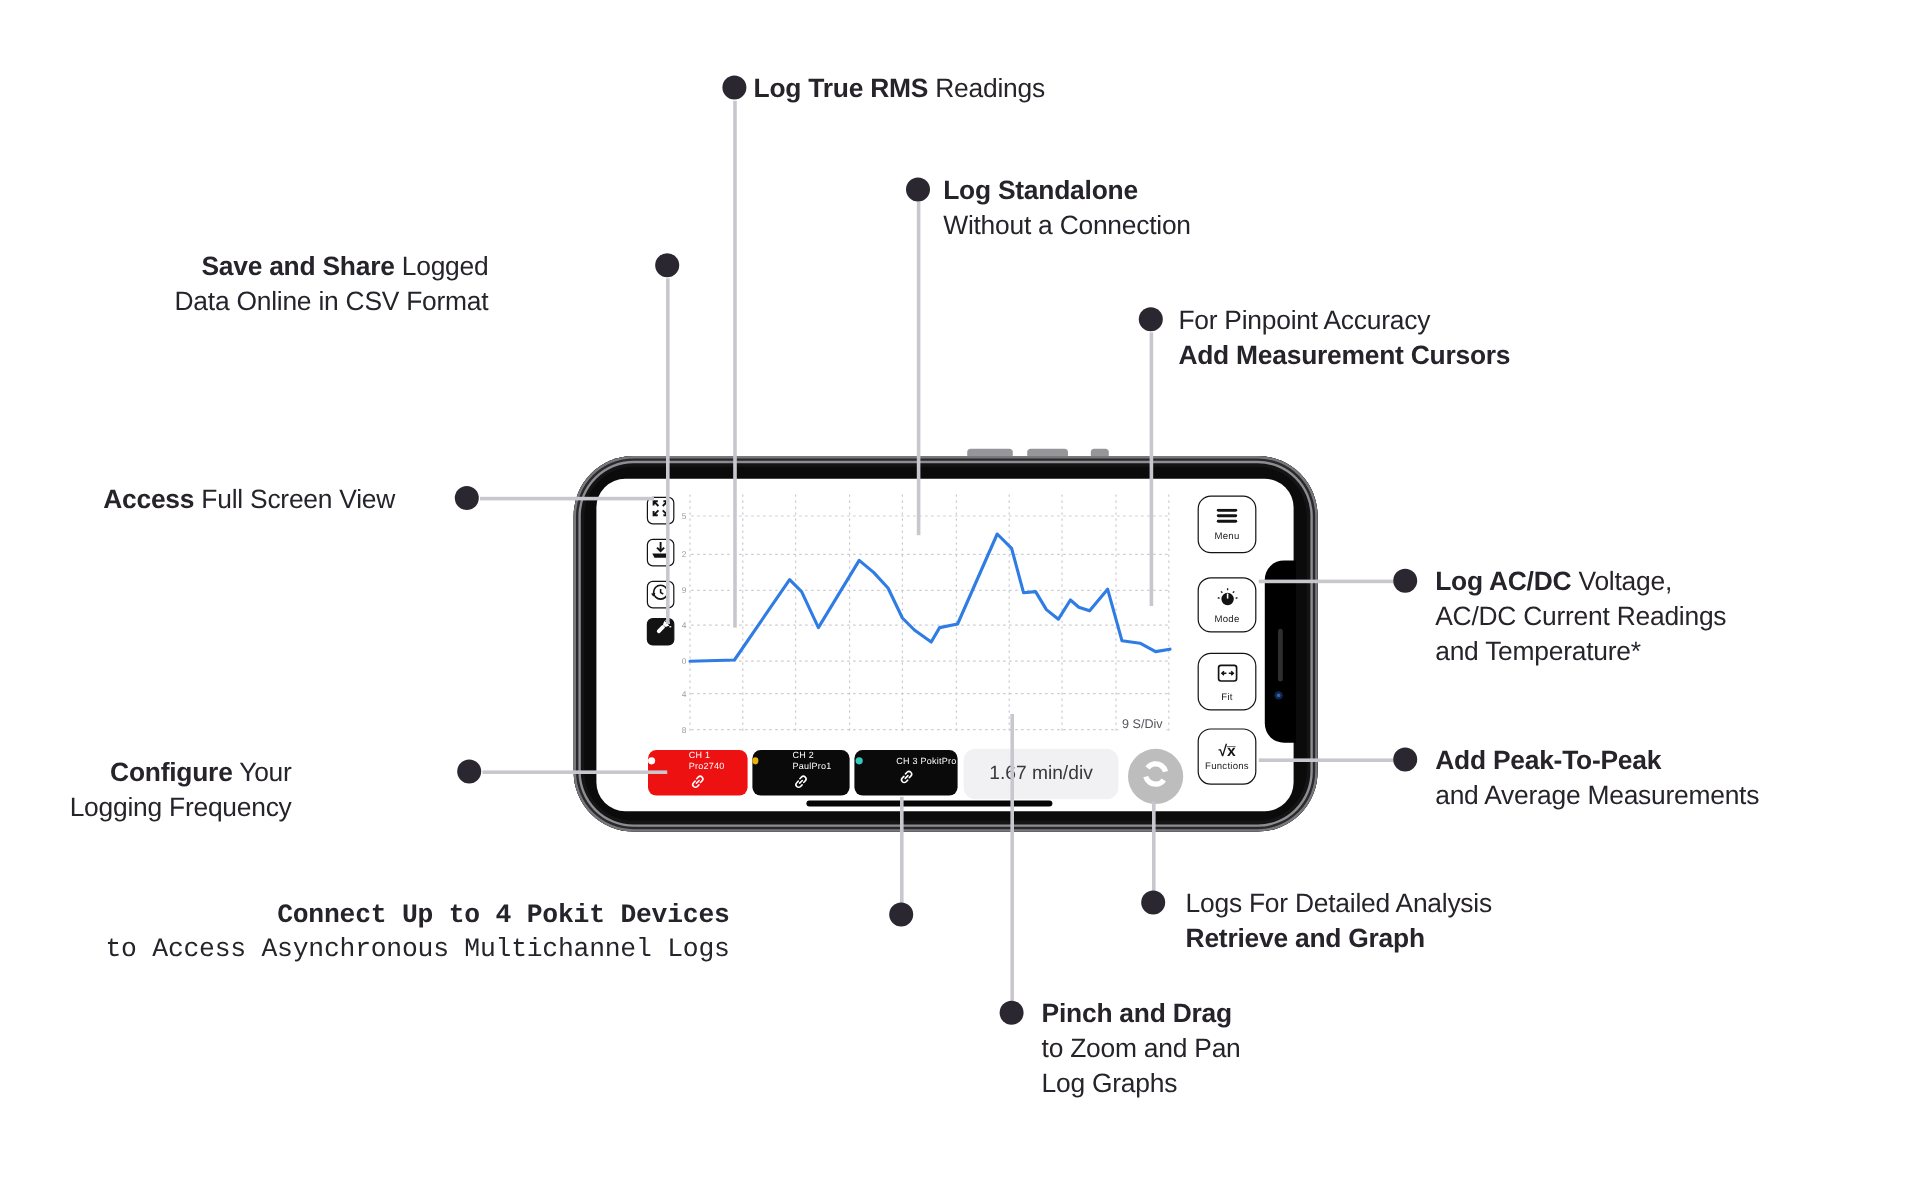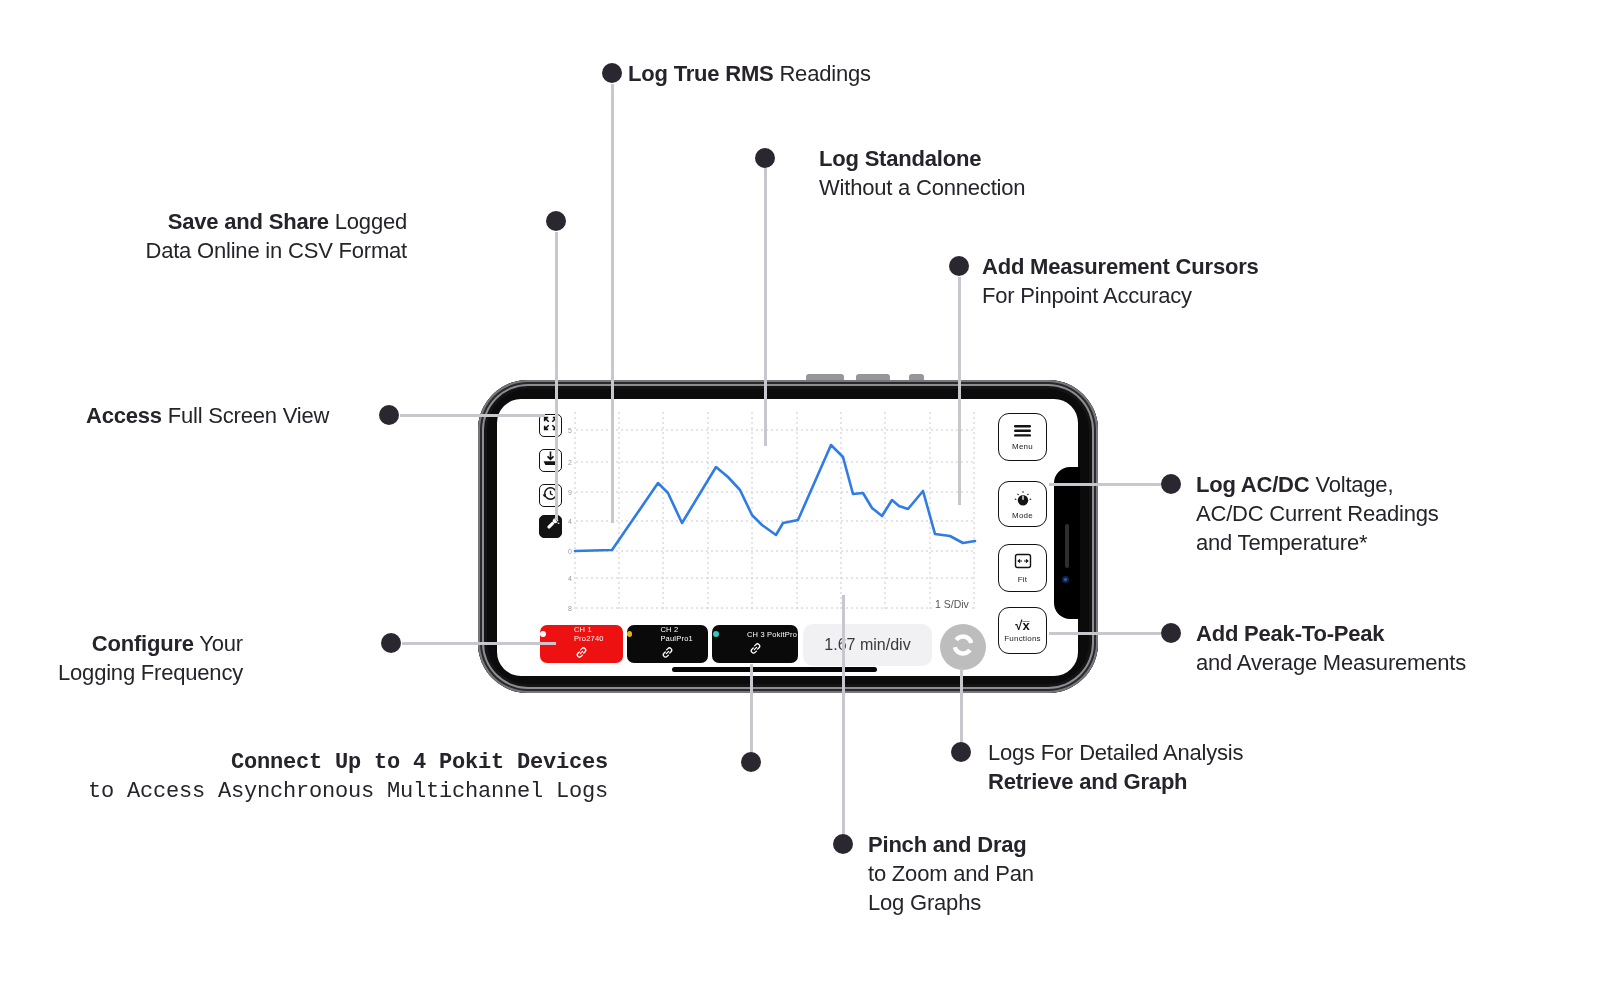--- a/index.html
+++ b/index.html
@@ -72,31 +72,31 @@
   <div class="cdot" style="left:1161px;top:474px;"></div>
   <div class="cdot" style="left:381px;top:633px;"></div>
   <div class="cdot" style="left:1161px;top:623px;"></div>
   <div class="cdot" style="left:741px;top:752px;"></div>
   <div class="cdot" style="left:951px;top:742px;"></div>
   <div class="cdot" style="left:833px;top:834px;"></div>
 
   <div class="callout" style="left:628px;top:59px;">
     <div><b>Log True RMS</b><span> Readings</span></div>
   </div>
-  <div class="callout" style="left:819px;top:144px;">
+  <div class="callout" style="left:786px;top:144px;">
     <div><b>Log Standalone</b></div>
     <div>Without a Connection</div>
   </div>
   <div class="callout right" style="right:1065px;top:207px;">
     <div><b>Save and Share</b><span> Logged</span></div>
     <div>Data Online in CSV Format</div>
   </div>
   <div class="callout" style="left:982px;top:252px;">
+    <div>For Pinpoint Accuracy</div>
     <div><b>Add Measurement Cursors</b></div>
-    <div>For Pinpoint Accuracy</div>
   </div>
   <div class="callout" style="left:86px;top:401px;">
     <div><b>Access</b><span> Full Screen View</span></div>
   </div>
   <div class="callout" style="left:1196px;top:470px;">
     <div><b>Log AC/DC</b><span> Voltage,</span></div>
     <div>AC/DC Current Readings</div>
     <div>and Temperature*</div>
   </div>
   <div class="callout right" style="right:1229px;top:629px;">
@@ -147,21 +147,21 @@
       <line x1="576" y1="521" x2="974" y2="521" stroke="#c9c9d2" stroke-width="1" stroke-dasharray="2 3"></line>
       <text x="572" y="523.5" text-anchor="end" font-size="7" fill="#9b9ba1">4</text>
       <line x1="576" y1="551" x2="974" y2="551" stroke="#c9c9d2" stroke-width="1" stroke-dasharray="2 3"></line>
       <text x="572" y="553.5" text-anchor="end" font-size="7" fill="#9b9ba1">0</text>
       <line x1="576" y1="578" x2="974" y2="578" stroke="#c9c9d2" stroke-width="1" stroke-dasharray="2 3"></line>
       <text x="572" y="580.5" text-anchor="end" font-size="7" fill="#9b9ba1">4</text>
       <line x1="576" y1="608" x2="974" y2="608" stroke="#c9c9d2" stroke-width="1" stroke-dasharray="2 3"></line>
       <text x="572" y="610.5" text-anchor="end" font-size="7" fill="#9b9ba1">8</text>
       <polyline points="575,551 612,550 658,483 668,493 682,523 716,467 728,477 740,490 752,515 762,525 776,535 783,523 798,520 831,445 843,457 853,494 863,493 872,508 882,516 892,500 899,506 908,509 923,491 935,534 950,536 963,543 975,541" fill="none" stroke="#2e7ce4" stroke-width="2.6" stroke-linejoin="round" stroke-linecap="round"></polyline>
     </svg>
-  <div class="sdiv">1 S/Div</div>
+  <div class="sdiv">9 S/Div</div>
 
   <div class="lbtn" style="left:539px;top:414px;">
     <span>
       <svg width="17" height="17" viewBox="3 3 16 16">
           <path d="M9.3 9.3 5.8 5.8M5.5 8.8V5.5H8.8M12.7 9.3 16.2 5.8M13.2 5.5h3.3v3.3M9.3 12.7 5.8 16.2M5.5 13.2v3.3h3.3M12.7 12.7l3.5 3.5M16.5 13.2v3.3h-3.3" stroke="#131313" stroke-width="1.5" fill="none"></path>
         </svg>
     </span>
   </div>
   <div class="lbtn" style="left:539px;top:449px;">
     <span>

